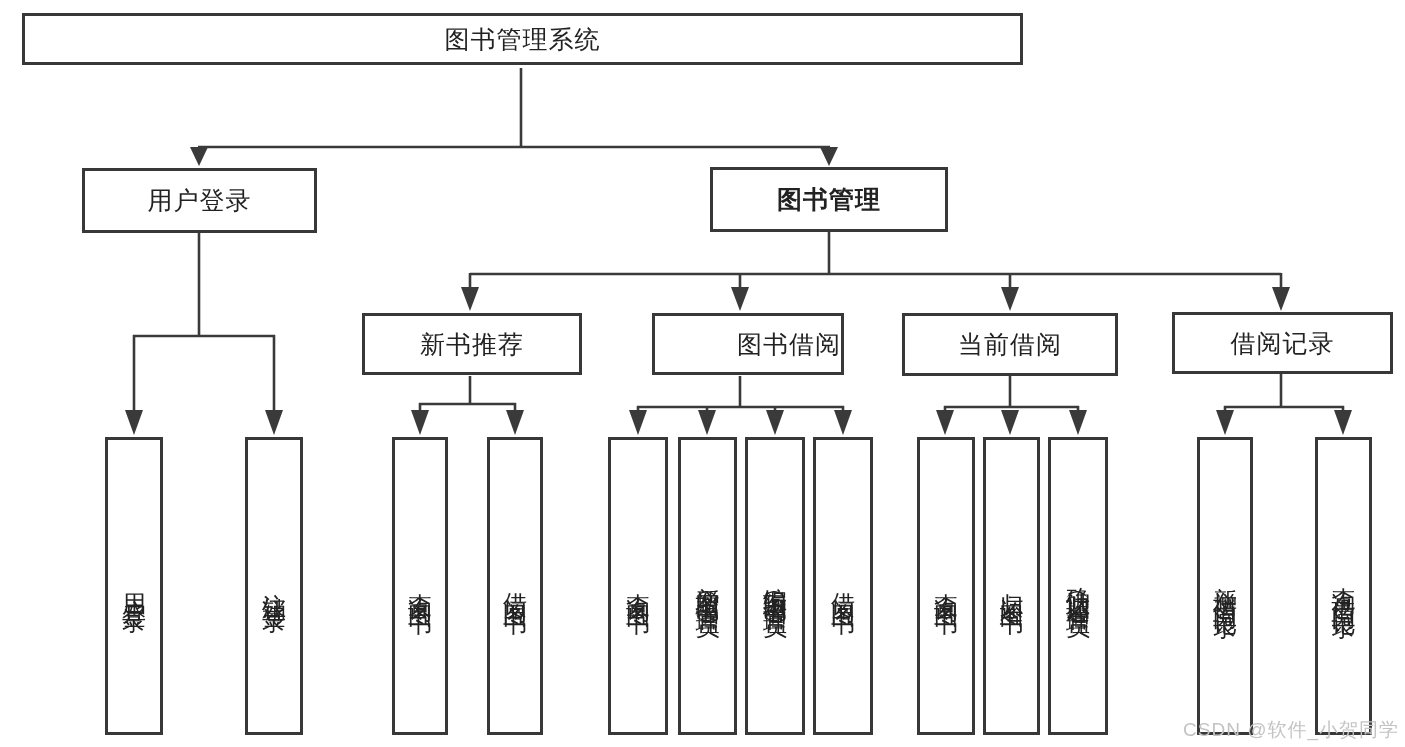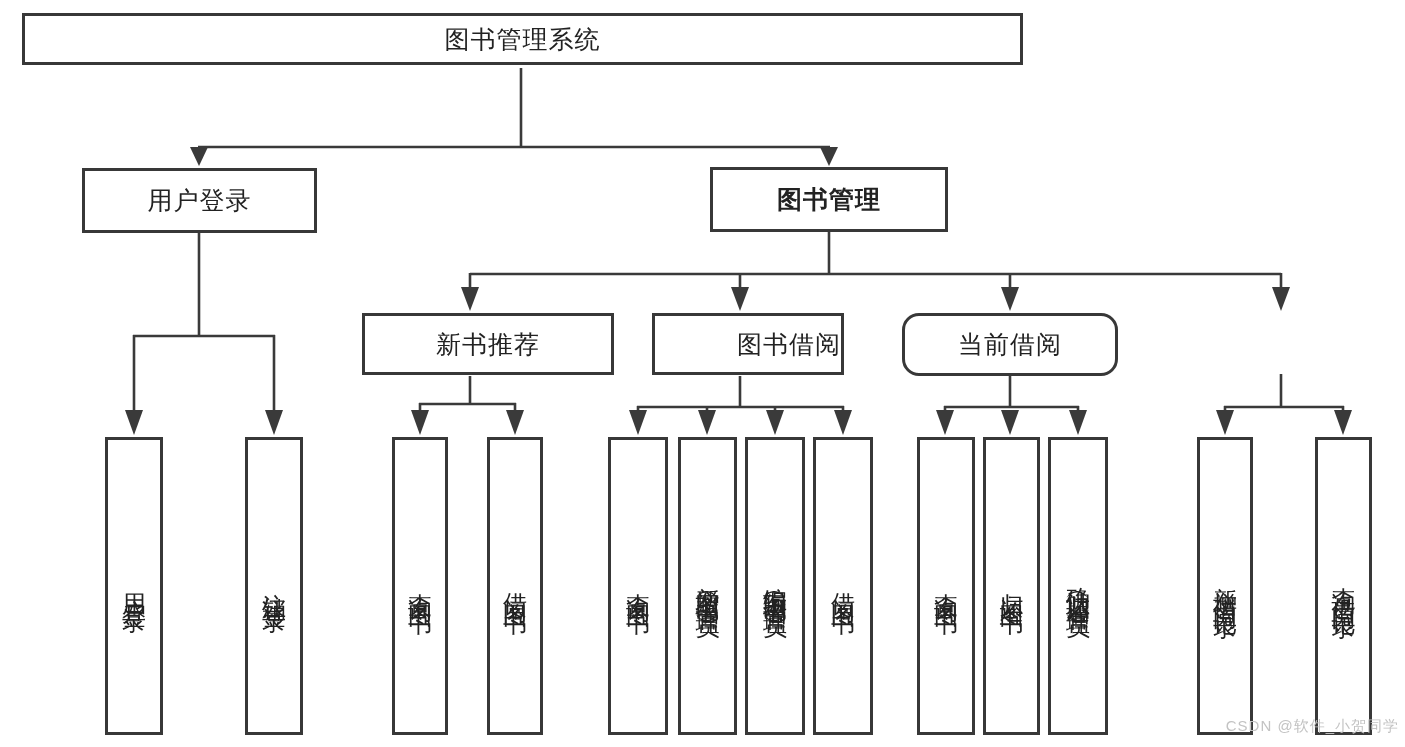--- a/index.html
+++ b/index.html
@@ -37,21 +37,21 @@
     font-size: 24px;
     line-height: 1;
     letter-spacing: 6px;
     white-space: nowrap;
   }
   .leaf.long span { letter-spacing: 4px; }
   .watermark {
     position: absolute;
     top: 717px;
     right: 6px;
-    font-size: 15px;
+    font-size: 19px;
     color: #c3c3c3;
     letter-spacing: 1px;
     white-space: nowrap;
     z-index: 5;
   }
 </style>
 </head>
 <body>
 
 <div class="canvas">
@@ -123,28 +123,31 @@
     <span>图书管理系统</span>
   </div>
 
   <div class="node hnode" style="left:82px; top:168px; width:235px; height:65px;">
     <span>用户登录</span>
   </div>
   <div class="node hnode" style="left:710px; top:167px; width:238px; height:65px;font-weight:bold;">
     <span>图书管理</span>
   </div>
 
-  <div class="node hnode" style="left:362px; top:313px; width:252px; height:62px;">
+  <div class="node hnode" style="left:362px; top:313px; width:220px; height:62px;">
     <span>新书推荐</span>
   </div>
   <div class="node hnode" style="left:652px; top:313px; width:192px; height:62px;justify-content:flex-end;">
     <span>图书借阅</span>
   </div>
-  <div class="node hnode" style="left:902px; top:313px; width:216px; height:63px;border-radius:17px;">
+  <div class="node hnode" style="left:902px; top:313px; width:216px; height:63px;">
     <span>当前借阅</span>
+  </div>
+  <div class="node hnode" style="left:1172px; top:312px; width:221px; height:62px;">
+    <span>借阅记录</span>
   </div>
 
   <div class="node leaf" style="left:105px; top:437px; width:58px; height:298px;">
     <span>用户登录</span>
   </div>
   <div class="node leaf" style="left:245px; top:437px; width:58px; height:298px;">
     <span>注销登录</span>
   </div>
 
   <div class="node leaf" style="left:392px; top:437px; width:56px; height:298px;">

